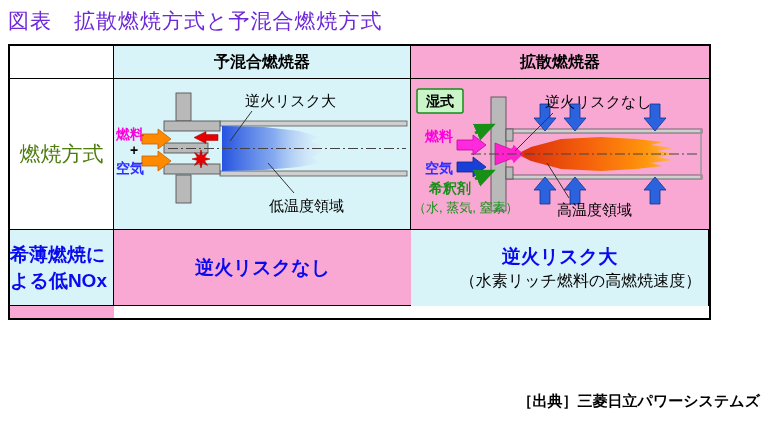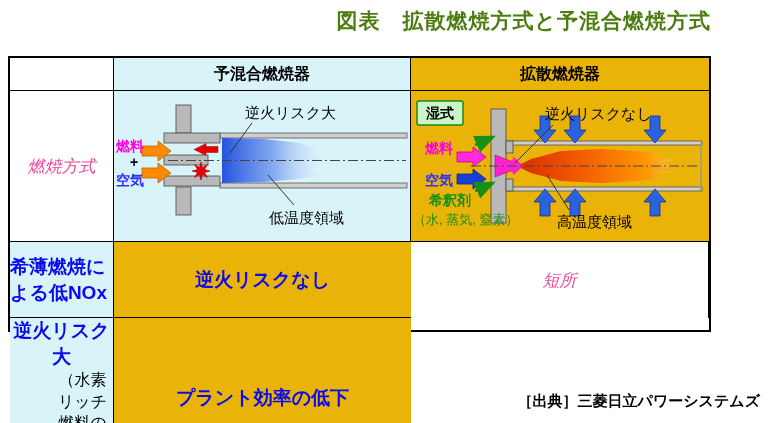--- a/index.html
+++ b/index.html
@@ -1,36 +1,36 @@
 <!DOCTYPE html>
 <html><head>
 <meta charset="utf-8">
 <style>
   html,body{margin:0;padding:0;}
   body{
     position:relative;width:768px;height:423px;background:#ffffff;
     font-family:"Liberation Sans",sans-serif;color:#111;overflow:hidden;
   }
   .title{
-    position:absolute;left:8px;top:7px;width:703px;text-align:right;
-    font-size:21px;font-weight:bold;letter-spacing:1px;color:#4d7c0f;
+    position:absolute;left:8px;top:7px;width:703px;text-align:left;
+    font-size:21px;font-weight:normal;letter-spacing:1px;color:#6d28d9;
   }
   .tbl{
-    position:absolute;left:8px;top:56px;width:703px;height:276px;
+    position:absolute;left:8px;top:44px;width:703px;height:276px;
     border:2.5px solid #000;box-sizing:border-box;
     display:grid;grid-template-columns:104px 297px 1fr;
     grid-template-rows:33px 151px 76px 1fr;
   }
   .cell{box-sizing:border-box;display:flex;align-items:center;justify-content:center;}
   .br{border-right:1.2px solid #000;}
   .bb{border-bottom:1.2px solid #000;}
   .bg-cyan{background:#d9f4f8;}
-  .bg-yellow{background:#eab308;}
+  .bg-yellow{background:#f9a8d4;}
   .colhead{font-size:16px;font-weight:600;color:#000;}
-  .rowhead{font-size:17px;color:#ec4899;background:#fff;font-style:italic;}
+  .rowhead{font-size:21px;color:#4d7c0f;background:#fff;}
   .pro{font-size:19px;font-weight:bold;color:#0a0aef;}
   .con{flex-direction:column;line-height:1.35;text-align:center;}
   .con .main{font-size:19px;font-weight:bold;color:#0a0aef;}
   .con .note{font-size:16px;color:#000;margin-left:42px;}
   .diagram{position:relative;padding:0;}
   .diagram svg{position:absolute;left:0;top:0;}
   .source{
     position:absolute;right:8px;top:392px;font-size:15px;font-weight:bold;color:#000;
   }
   svg text{font-family:"Liberation Sans",sans-serif;}
@@ -158,24 +158,22 @@
       <line x1="142" y1="34" x2="104" y2="72" stroke="#333" stroke-width="1"></line>
       <text x="134" y="28" font-size="15" fill="#000">逆火リスクなし</text>
       <line x1="158" y1="119" x2="136" y2="84" stroke="#333" stroke-width="1"></line>
       <text x="146" y="136" font-size="15" fill="#000">高温度領域</text>
     </svg>
   </div>
 
   <div class="cell br bb bg-cyan pro">希薄燃焼による低NOx</div>
   <div class="cell bb bg-yellow pro">逆火リスクなし</div>
 
-  <div class="cell br rowhead">短所</div>
   <div class="cell br bg-cyan con">
     <span class="main">逆火リスク大</span>
     <span class="note">（水素リッチ燃料の高燃焼速度）</span>
   </div>
   <div class="cell bg-yellow con">
-    <span class="main">プラント効率の低下</span>
   </div>
 
 </div>
 
 <div class="source">［出典］三菱日立パワーシステムズ</div>
 
 </body></html>

